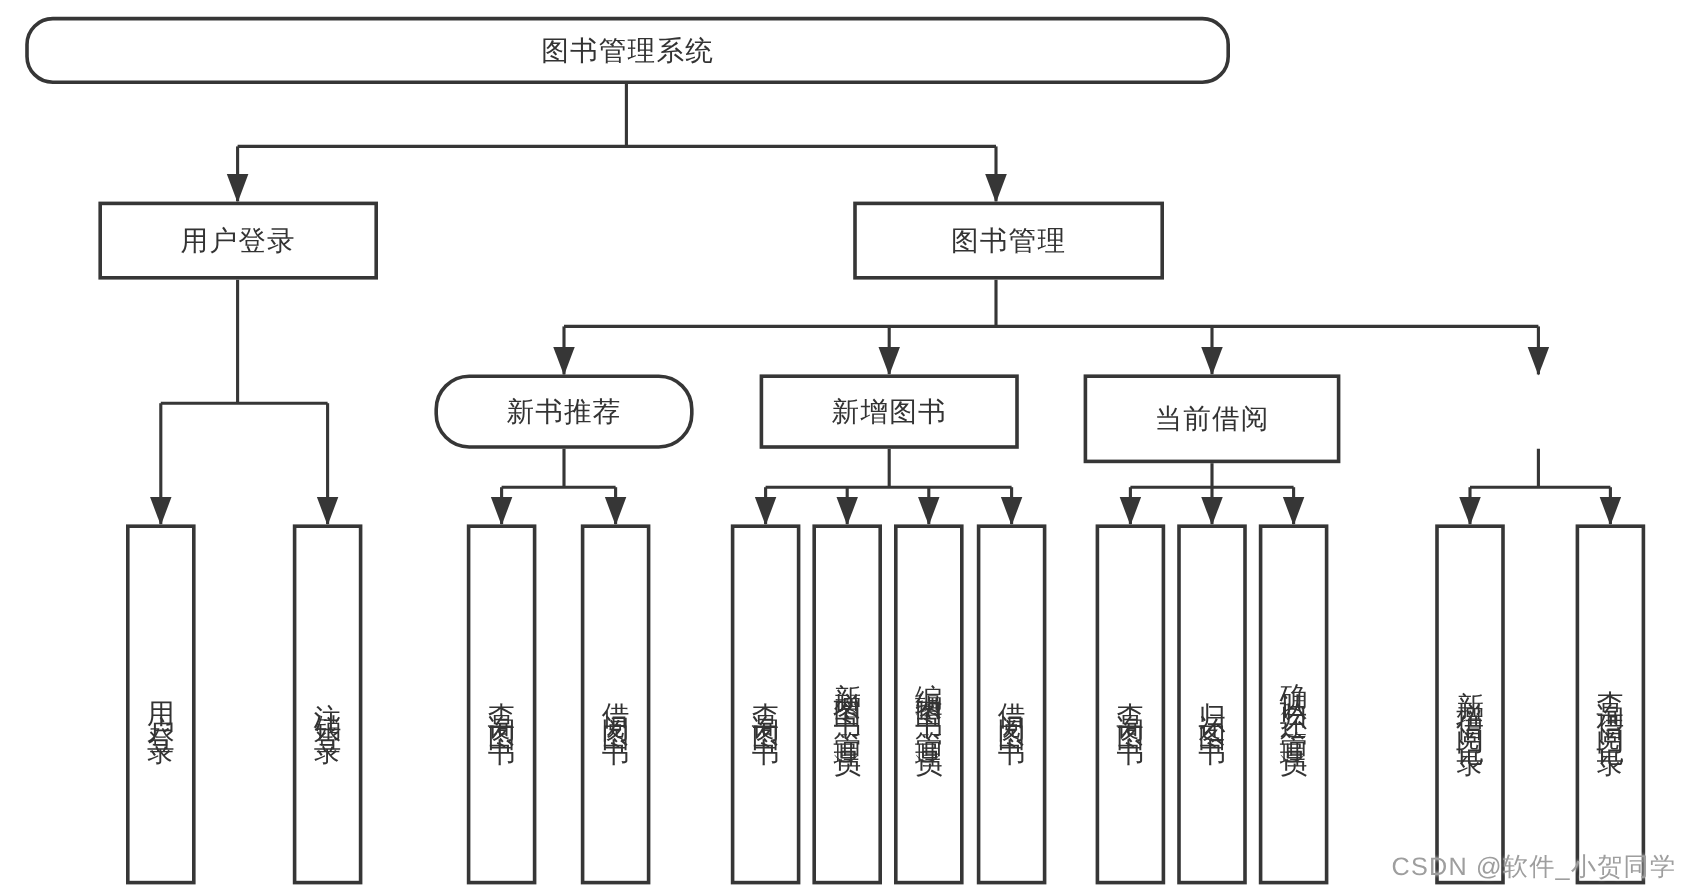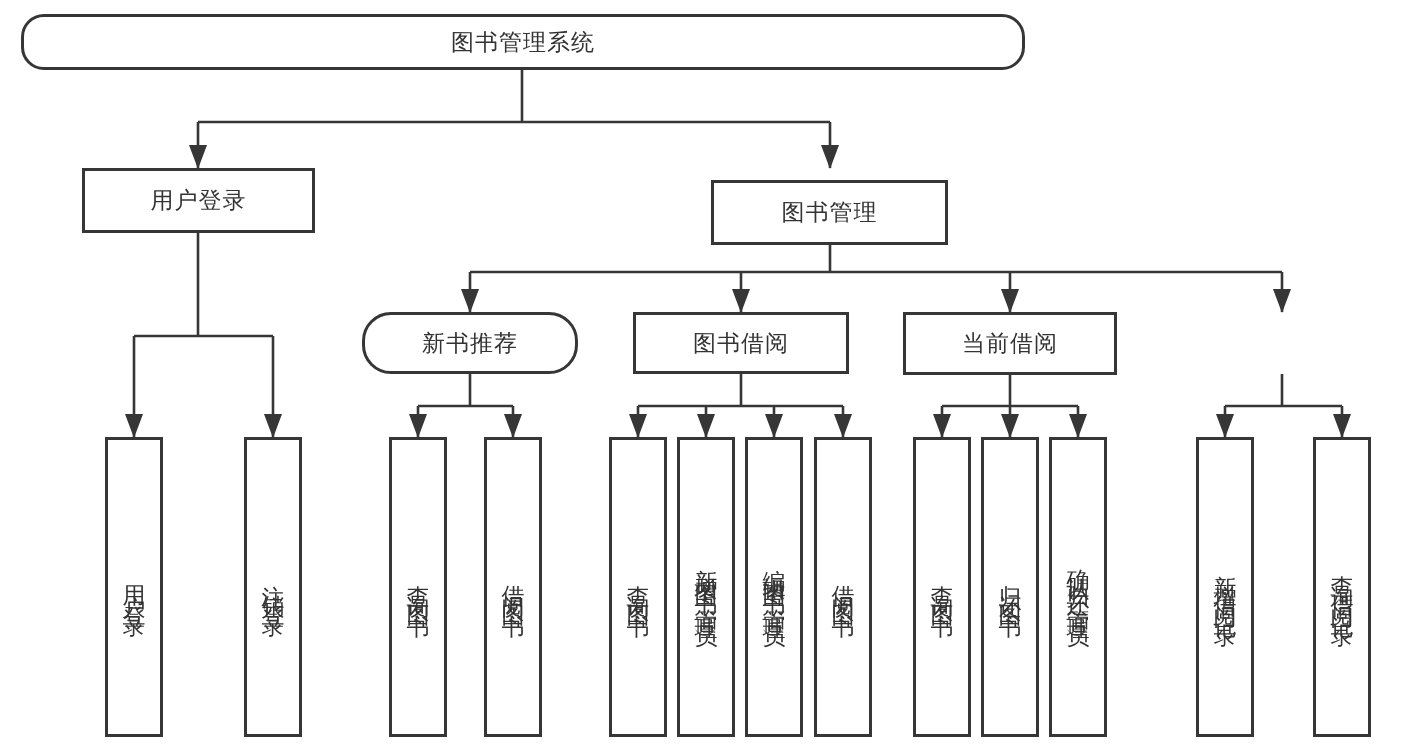--- a/index.html
+++ b/index.html
@@ -26,25 +26,25 @@
   .box.v .label{
     writing-mode:vertical-rl;
     text-orientation:mixed;
     letter-spacing:10px;
     line-height:1;
   }
   .box.v.long .label{letter-spacing:8px;}
 
   #b-root {left:21px;  top:14px;  width:1004px;height:56px;border-radius:23px;}
   #b-login{left:82px;  top:168px; width:233px; height:65px;}
-  #b-mgmt {left:711px; top:168px; width:237px; height:65px;margin-top:12px;}
+  #b-mgmt {left:711px; top:168px; width:259px; height:65px;}
 
   #b-rec  {left:362px; top:312px; width:216px; height:62px;border-radius:29px;}
   #b-bor  {left:633px; top:312px; width:216px; height:62px;}
-  #b-cur  {left:903px; top:312px; width:214px; height:63px;}
+  #b-cur  {left:903px; top:312px; width:214px; height:74px;}
   #b-his  {left:1174px;top:312px; width:216px; height:62px;}
 
   #b-login-user{left:105px;}
   #b-login-out {left:244px;}
   #b-rec-q {left:389px;}
   #b-rec-b {left:484px;}
   #b-bor-q {left:609px;}
   #b-bor-add{left:677px;}
   #b-bor-edit{left:745px;}
   #b-bor-b {left:814px;}
@@ -116,21 +116,21 @@
     <span class="label">用户登录</span>
   </div>
   <div class="box h" id="b-mgmt">
     <span class="label">图书管理</span>
   </div>
 
   <div class="box h" id="b-rec">
     <span class="label">新书推荐</span>
   </div>
   <div class="box h" id="b-bor">
-    <span class="label">图书借阅</span>
+    <span class="label">新增图书</span>
   </div>
   <div class="box h" id="b-cur">
     <span class="label">当前借阅</span>
   </div>
 
   <div class="box v" id="b-login-user">
     <span class="label">用户登录</span>
   </div>
   <div class="box v" id="b-login-out">
     <span class="label">注销登录</span>
@@ -166,14 +166,15 @@
     <span class="label">确认归还（管理员）</span>
   </div>
 
   <div class="box v" id="b-his-add">
     <span class="label">新增借阅记录</span>
   </div>
   <div class="box v" id="b-his-q">
     <span class="label">查询借阅记录</span>
   </div>
 
+  <div class="watermark">CSDN @软件_小贺同学</div>
 
 </div>
 
 </body></html>

